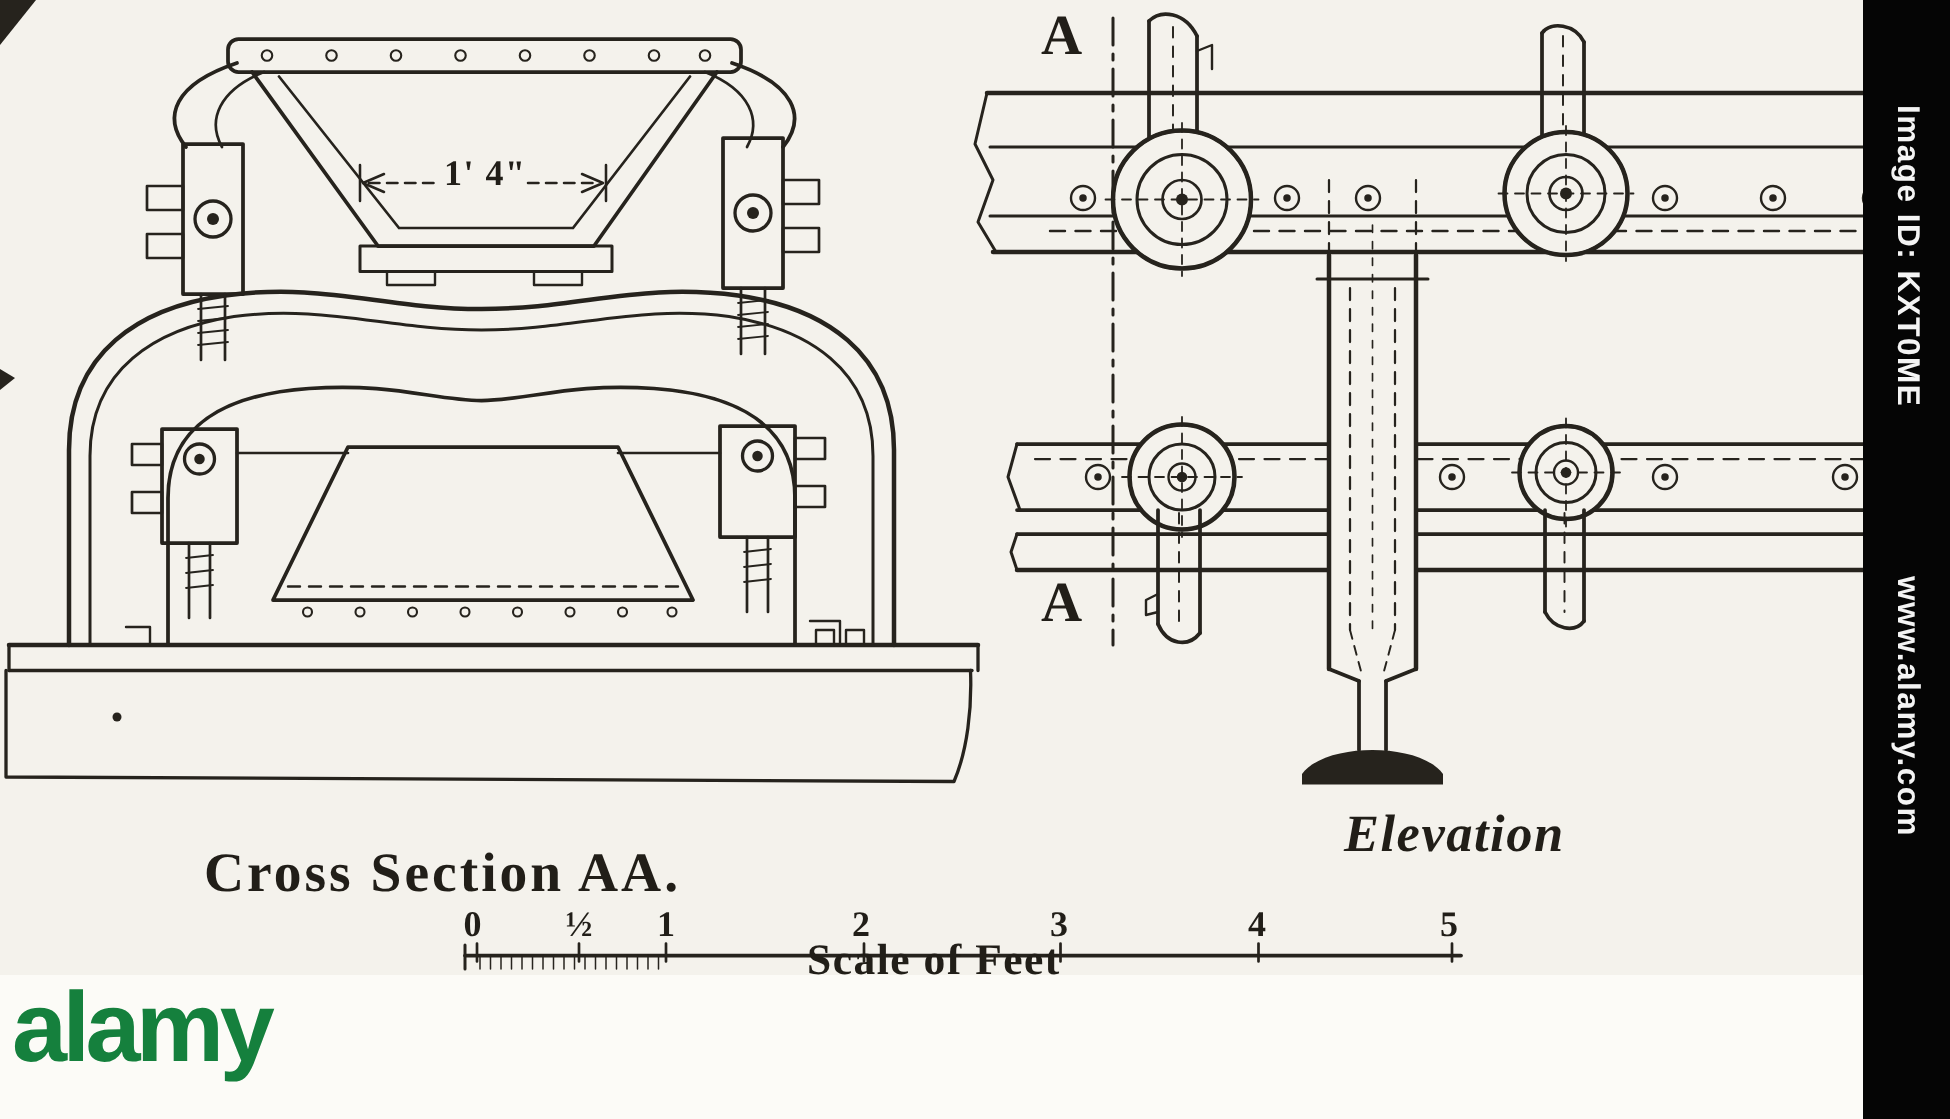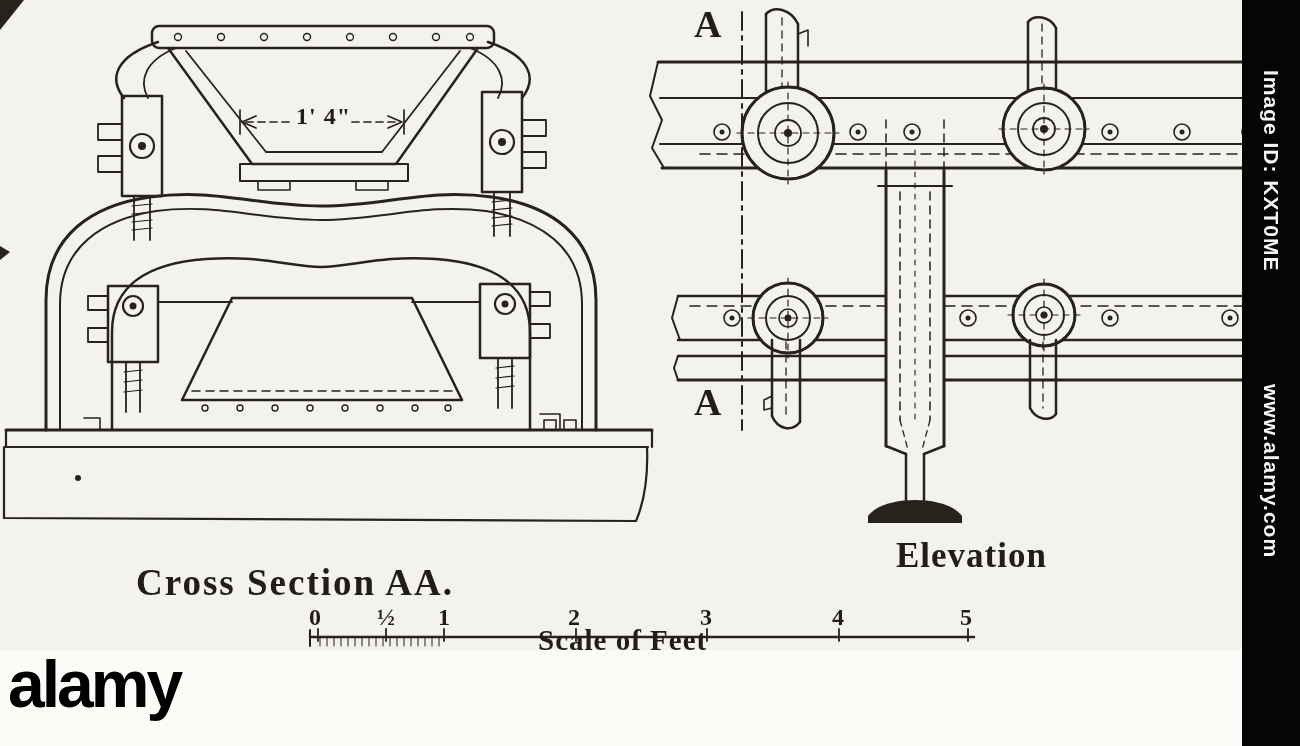--- a/index.html
+++ b/index.html
@@ -3,30 +3,30 @@
 <meta charset="utf-8">
 <style>
   * { margin:0; padding:0; box-sizing:border-box; }
   html,body { width:1300px; height:746px; }
   body { font-family:"Liberation Serif", serif; }
   .stage { position:relative; width:1300px; height:746px; background:#f4f2ec; overflow:hidden; }
   .bottom-strip { position:absolute; left:0; top:650px; width:1242px; height:96px; background:#fcfbf7; }
   svg.art { position:absolute; left:0; top:0; z-index:1; }
   .txt { position:absolute; z-index:2; color:#211e18; font-weight:bold; font-family:"Liberation Serif", serif; }
   .caption-cross { left:136px; top:561px; font-size:37px; letter-spacing:2px; }
-  .caption-elev  { left:896px; top:536px; font-size:35px; letter-spacing:1px; }
+  .caption-elev  { left:896px; top:536px; font-size:35px; letter-spacing:1px;font-style:italic; }
   .scale-title   { left:538px; top:576px; font-size:29px; letter-spacing:1px;margin-top:48px; }
   .scale-num     { top:604px; font-size:24px; }
   .letter-a      { font-size:38px; }
   .a-top    { left:694px; top:2px; }
   .a-bottom { left:694px; top:380px; }
   .dim-label { left:296px; top:103px; font-size:24px; letter-spacing:1px; }
   .alamy-logo { position:absolute; z-index:3; left:8px; top:646px;
                 font-family:"Liberation Sans", sans-serif; font-weight:bold;
-                font-size:66px; letter-spacing:-3px; color:#000000; }
+                font-size:66px; letter-spacing:-3px; color:#15803d; }
   .sidebar { position:absolute; z-index:5; right:0; top:0; width:58px; height:746px;
              background:#050505; display:flex; flex-direction:column; align-items:center;
              padding-top:70px; gap:112px; }
   .sidebar-text { writing-mode:vertical-rl; color:#f4f4f4;
                   font-family:"Liberation Sans", sans-serif; font-weight:bold;
                   font-size:21px; letter-spacing:1px; white-space:nowrap; }
 </style>
 </head>
 <body>
 

